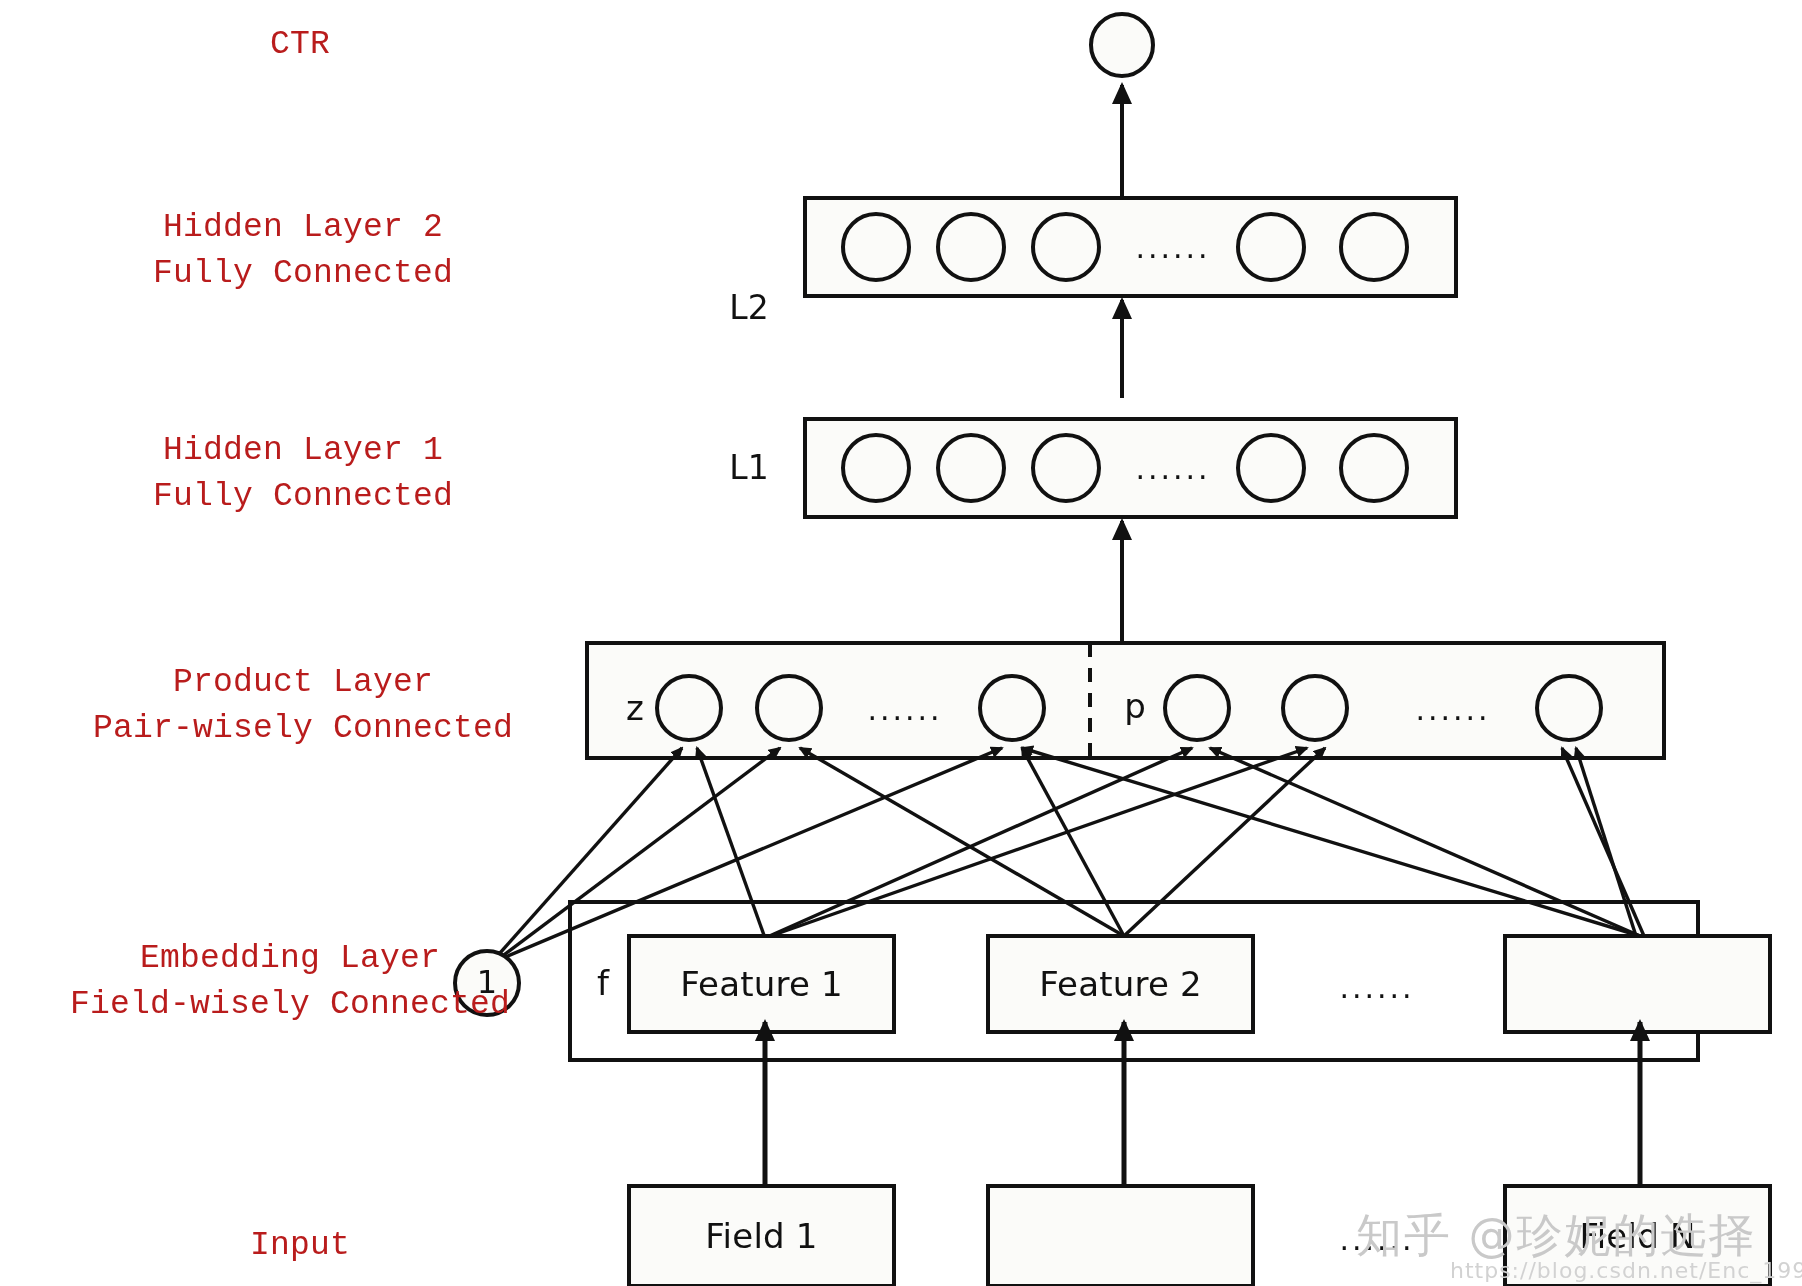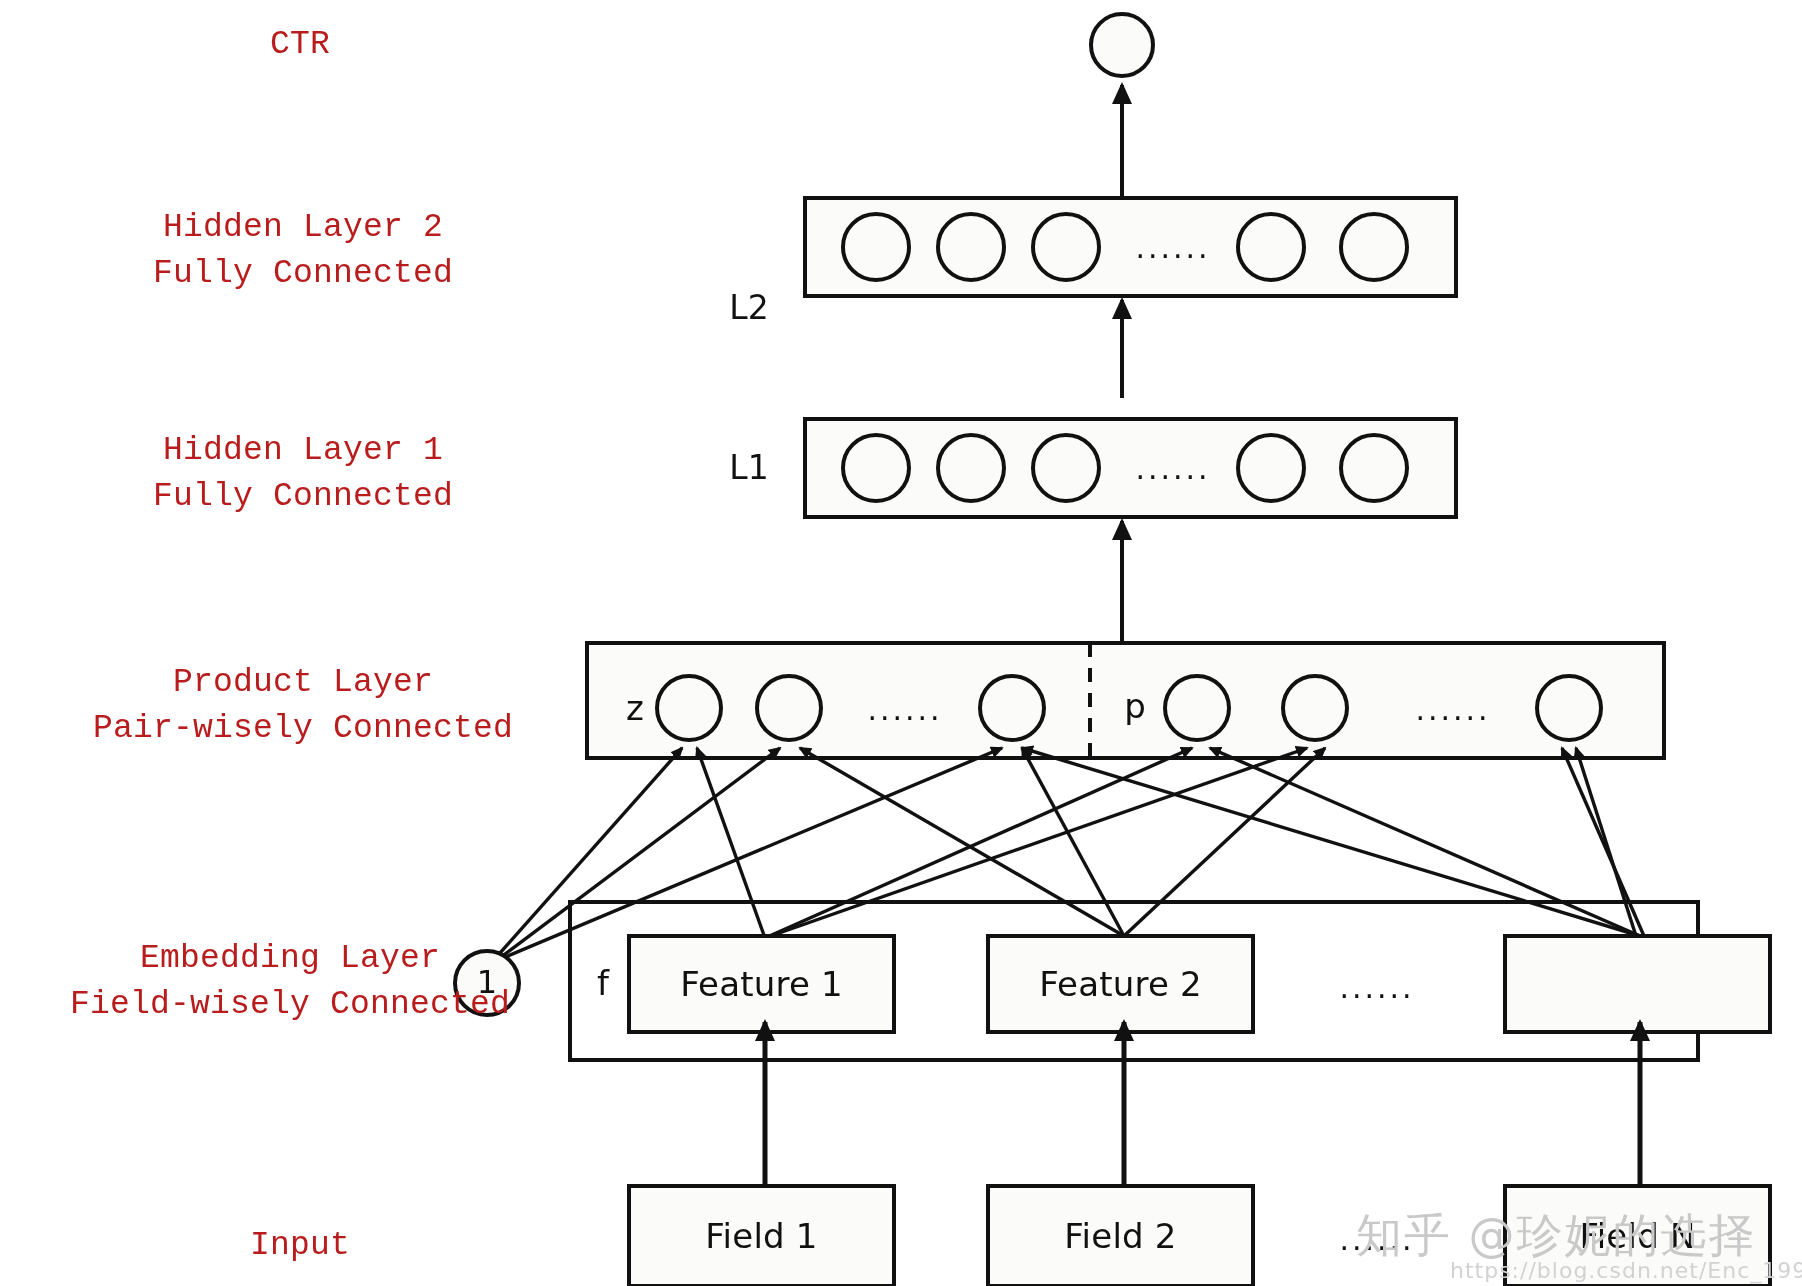--- a/index.html
+++ b/index.html
@@ -215,21 +215,20 @@
   <div class="bias-num" style="left:457px; top:963px; width:60px;">1</div>
 
   <div class="small-label" style="left:585px; top:963px; width:36px;">f</div>
 
   <div class="box-label" style="left:629px; top:936px; width:265px; height:96px;">Feature 1</div>
   <div class="box-label" style="left:988px; top:936px; width:265px; height:96px;">Feature 2</div>
 
   <div class="dots" style="left:1317px; top:970px; width:120px;">......</div>
 
   <div class="box-label" style="left:629px; top:1186px; width:265px; height:100px;">Field 1</div>
-  <div class="box-label" style="left:988px; top:1186px; width:265px; height:100px;">Field 2</div>
   <div class="box-label" style="left:1505px; top:1186px; width:265px; height:100px;">Field N</div>
 
   <div class="dots" style="left:1317px; top:1222px; width:120px;">......</div>
 
   <div class="watermark" id="wm-main" style="left:1316px; top:1205px;">知乎 @珍妮的选择</div>
   <div class="watermark" id="wm-url" style="left:1450px; top:1258px;">https://blog.csdn.net/Enc_1993</div>
 
 </div>
 
 </body></html>

